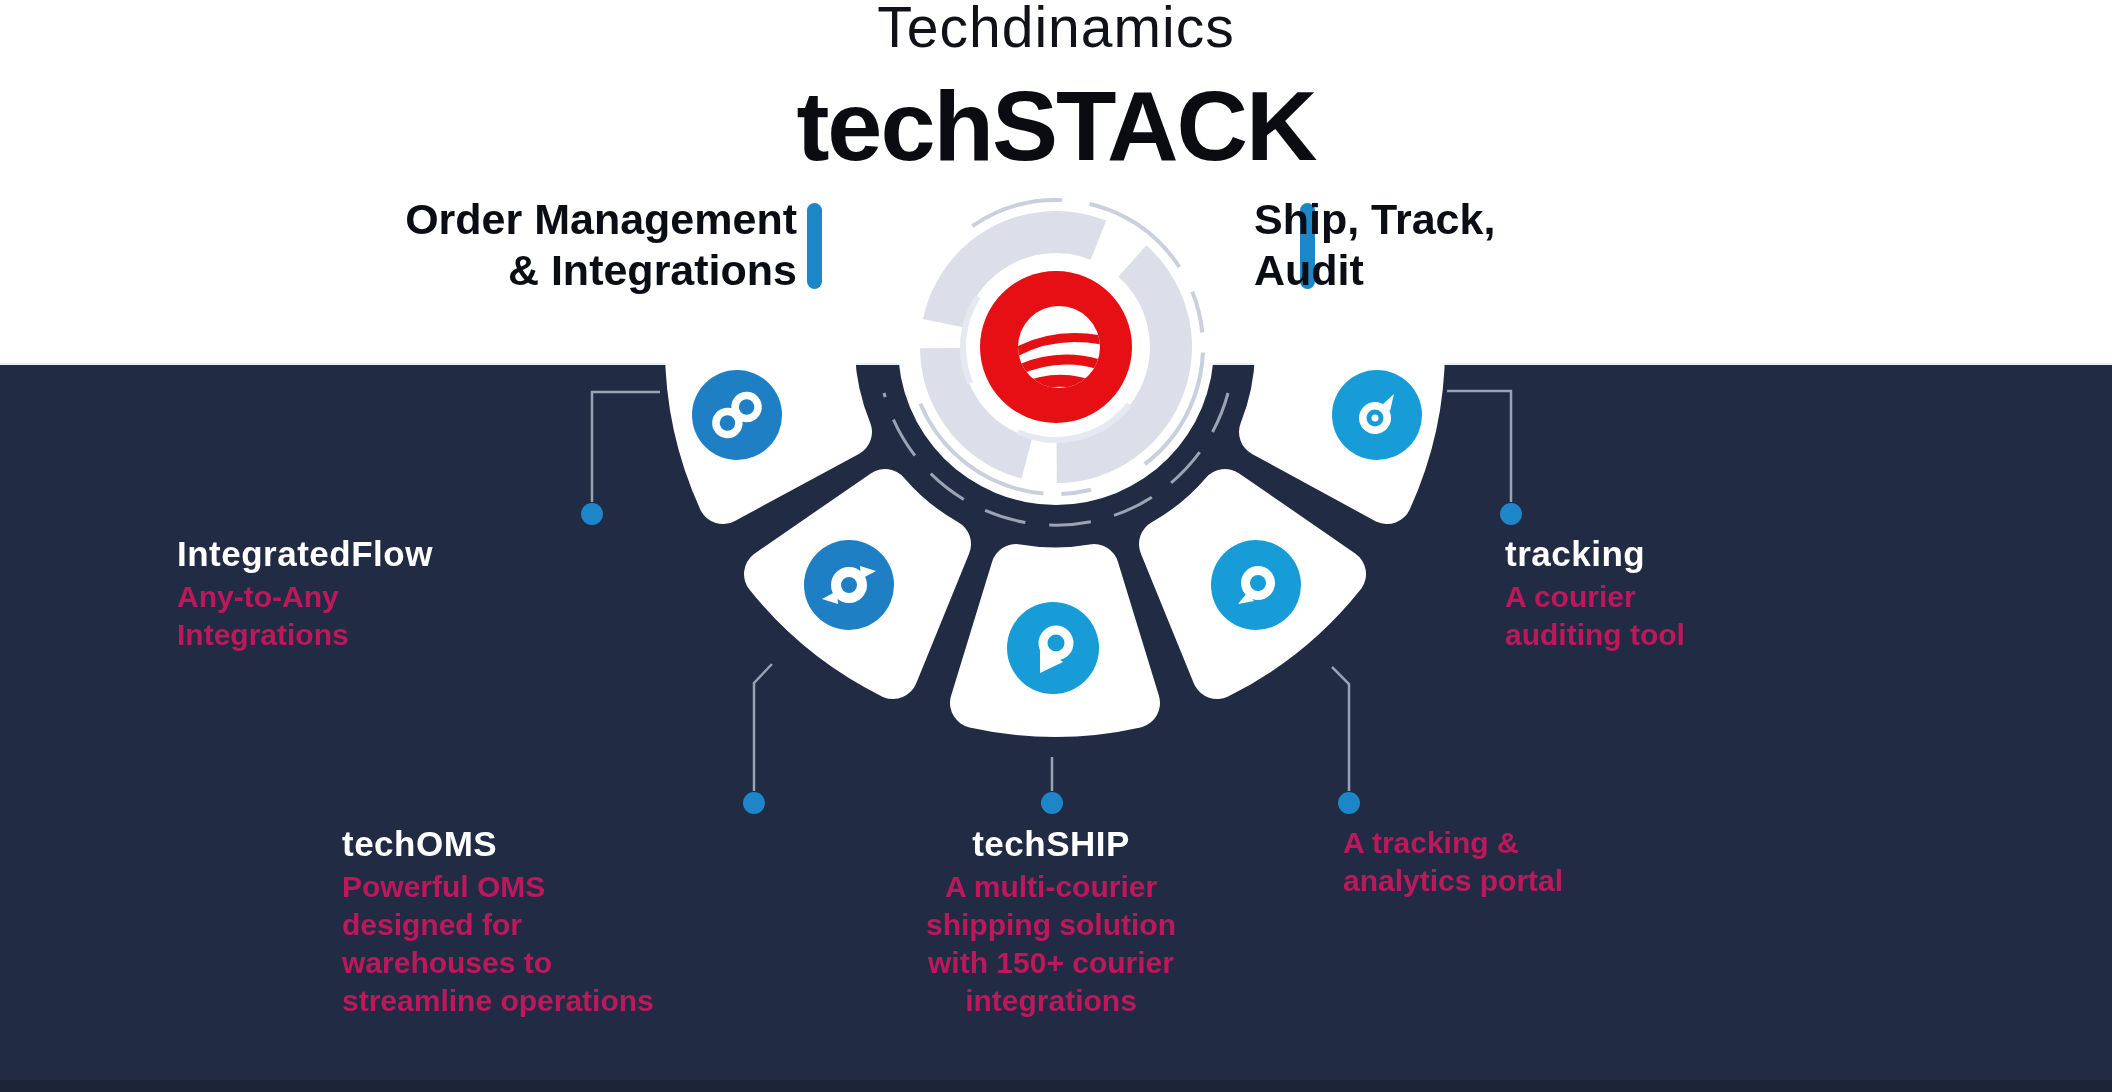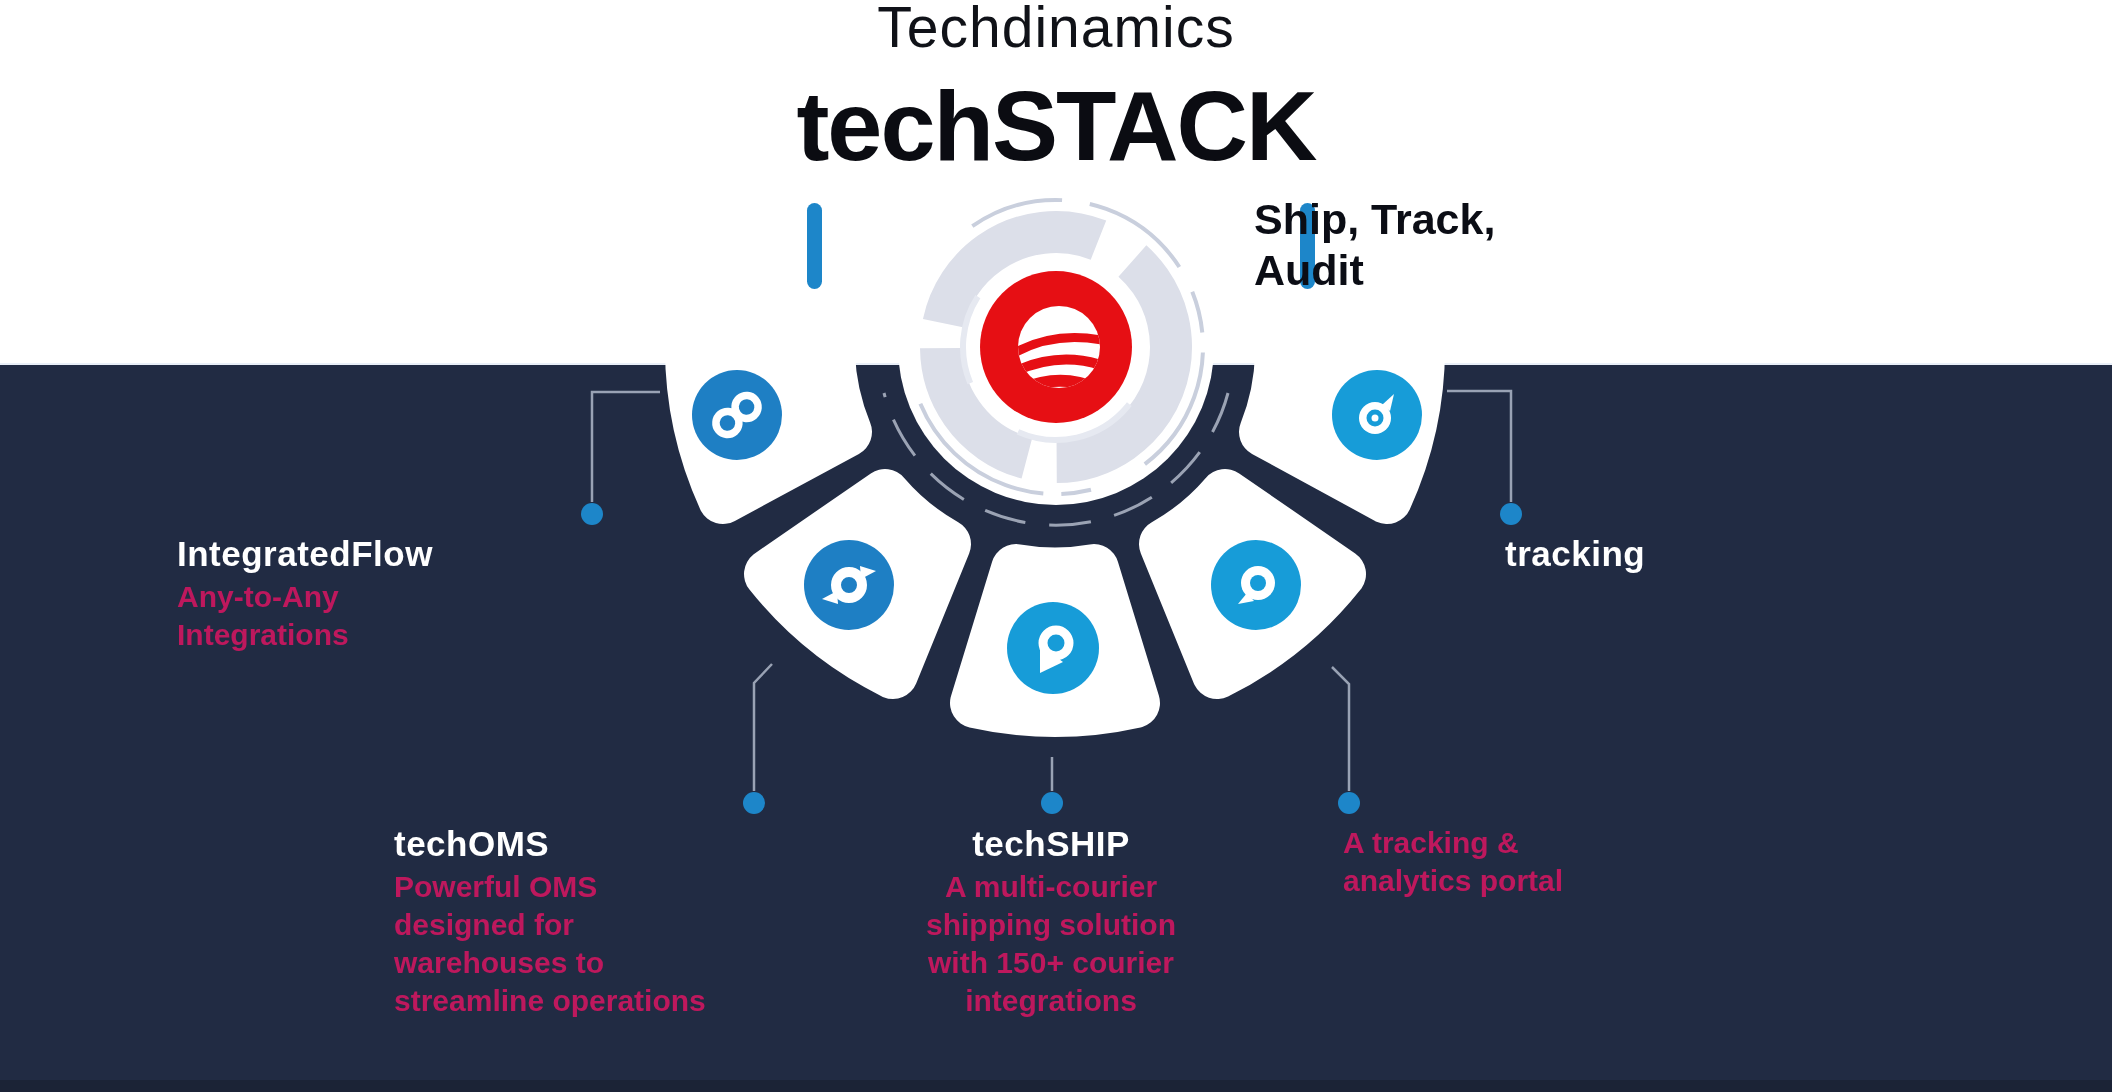--- a/index.html
+++ b/index.html
@@ -30,21 +30,21 @@
     white-space:pre-line;
   }
   .pdesc{
     font-size:30px;line-height:38px;font-weight:700;color:#be185d;
     white-space:pre-line;margin-top:2px;
   }
   .al-r{text-align:left;}
   .al-c{text-align:center;}
   .al-l{text-align:left;}
   .p-integratedflow{right:1515px;top:532px;width:420px;}
-  .p-techoms{right:1298px;top:822px;width:420px;}
+  .p-techoms{right:1350px;top:822px;width:420px;}
   .p-techship{left:751px;top:822px;width:600px;}
   .p-techtrack{left:1343px;top:822px;width:420px;}
   .p-techaudit{left:1505px;top:532px;width:420px;}
 </style>
 </head>
 <body>
 
 <div id="stage">
 
   <svg width="2112" height="1092" viewBox="0 0 2112 1092">
@@ -134,20 +134,22 @@
         <path d="M1382 405 L1394 394 L1390 411 Z" fill="#ffffff"></path>
         <circle cx="1375" cy="418" r="8.5" fill="#179cd8"></circle>
         <circle cx="1375" cy="418" r="3.5" fill="#ffffff"></circle>
       </g>
     </g>
   </svg>
 
   <div class="txt brand">Techdinamics</div>
   <div class="txt suite">techSTACK</div>
 
+  <div class="txt cat left">Order Management
+&amp; Integrations</div>
   <div class="txt cat right">Ship, Track,
 Audit</div>
 
   <div class="product p-integratedflow al-r">
     <div class="pname">IntegratedFlow</div>
     <div class="pdesc">Any-to-Any
 Integrations</div>
   </div>
 
   <div class="product p-techoms al-r">
@@ -166,15 +168,17 @@
 integrations</div>
   </div>
 
   <div class="product p-techtrack al-l">
     <div class="pdesc">A tracking &amp;
 analytics portal</div>
   </div>
 
   <div class="product p-techaudit al-l">
     <div class="pname">tracking</div>
+    <div class="pdesc">A courier
+auditing tool</div>
   </div>
 
 </div>
 
 </body></html>

